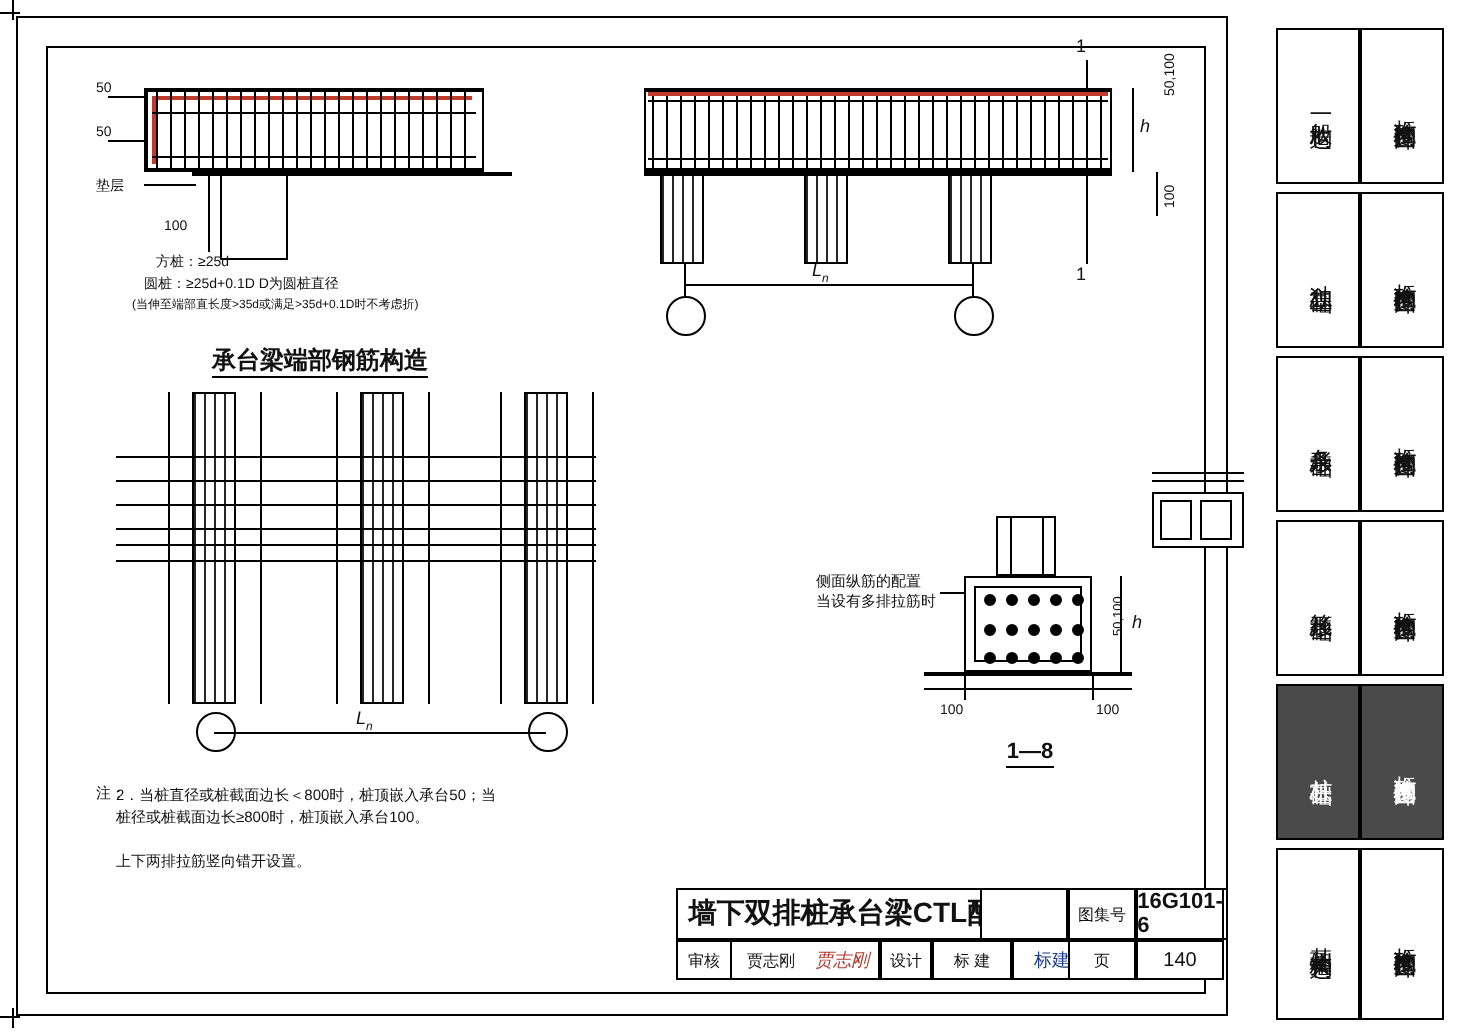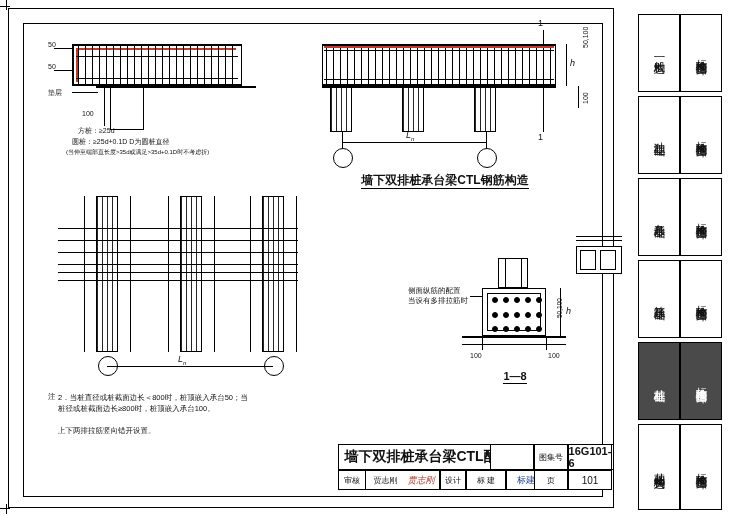--- a/index.html
+++ b/index.html
@@ -111,20 +111,23 @@
 
   <div class="box" style="left:110px;top:86px;width:34px;height:44px;"></div>
   <div class="ln lnh" style="left:96px;top:86px;width:160px;height:2px;"></div>
   <div class="lbl" style="left:82px;top:110px;">100</div>
   <div class="ln lnv" style="left:104px;top:86px;height:40px;"></div>
 
   <div class="lbl" style="left:78px;top:126px;">方桩：≥25d</div>
   <div class="lbl" style="left:72px;top:137px;">圆桩：≥25d+0.1D D为圆桩直径</div>
   <div class="lbl sm" style="left:66px;top:148px;">(当伸至端部直长度&gt;35d或满足&gt;35d+0.1D时不考虑折)</div>
 
+  <div class="ttl" style="left:60px;top:172px;width:200px;">
+    <u>承台梁端部钢筋构造</u>
+  </div>
 
   <div class="ln lnh" style="left:322px;top:44px;width:234px;height:2px;"></div>
   <div class="ln lnh" style="left:322px;top:84px;width:234px;height:2px;"></div>
   <div class="ln lnv" style="left:322px;top:44px;height:42px;"></div>
   <div class="ln lnv" style="left:555px;top:44px;height:42px;"></div>
   <div id="stirrups-rt">
       <div class="ln lnv" style="left: 326px; top: 46px; height: 38px;"></div>
       <div class="ln lnv" style="left: 333px; top: 46px; height: 38px;"></div>
       <div class="ln lnv" style="left: 340px; top: 46px; height: 38px;"></div>
       <div class="ln lnv" style="left: 347px; top: 46px; height: 38px;"></div>
@@ -180,23 +183,20 @@
   <div class="ln lnh" style="left:322px;top:86px;width:234px;height:2px;"></div>
 
   <div class="circ" style="left:333px;top:148px;width:18px;height:18px;"></div>
   <div class="ln lnv" style="left:342px;top:132px;height:16px;"></div>
   <div class="circ" style="left:477px;top:148px;width:18px;height:18px;"></div>
   <div class="ln lnv" style="left:486px;top:132px;height:16px;"></div>
 
   <div class="ln lnh" style="left:342px;top:142px;width:144px;"></div>
   <div class="lbl it" style="left:406px;top:130px;font-size:9px;">L<sub style="font-size:6px;">n</sub></div>
 
-  <div class="ttl" style="left:330px;top:172px;width:230px;">
-    <u>墙下双排桩承台梁CTL钢筋构造</u>
-  </div>
 
   <div class="ln lnh" style="left:58px;top:228px;width:240px;height:1px;"></div>
   <div class="ln lnh" style="left:58px;top:280px;width:240px;height:1px;"></div>
   <div class="ln lnh" style="left:58px;top:240px;width:240px;"></div>
   <div class="ln lnh" style="left:58px;top:252px;width:240px;"></div>
   <div class="ln lnh" style="left:58px;top:264px;width:240px;"></div>
   <div class="ln lnh" style="left:58px;top:272px;width:240px;"></div>
 
   <div class="hatch" style="left:96px;top:196px;width:22px;height:156px;"></div>
   <div class="hatch" style="left:180px;top:196px;width:22px;height:156px;"></div>
@@ -434,18 +434,18 @@
     <div style="position: absolute; left: 440px; top: 470px; width: 26px; height: 20px; border: 1px solid rgb(0, 0, 0); box-sizing: border-box; display: flex; align-items: center; justify-content: center; font-size: 8px; background: rgb(255, 255, 255); color: rgb(17, 17, 17); font-family: &quot;Liberation Sans&quot;, &quot;DejaVu Sans&quot;, sans-serif;">设计</div>
     <div style="position: absolute; left: 466px; top: 470px; width: 40px; height: 20px; border: 1px solid rgb(0, 0, 0); box-sizing: border-box; display: flex; align-items: center; justify-content: center; font-size: 8px; background: rgb(255, 255, 255); color: rgb(17, 17, 17); font-family: &quot;Liberation Sans&quot;, &quot;DejaVu Sans&quot;, sans-serif;">标  建</div>
     <div style="position: absolute; left: 506px; top: 470px; width: 40px; height: 20px; border: 1px solid rgb(0, 0, 0); box-sizing: border-box; display: flex; align-items: center; justify-content: center; font-size: 9px; background: rgb(255, 255, 255); color: rgb(26, 58, 138); font-family: &quot;Liberation Sans&quot;, &quot;DejaVu Sans&quot;, sans-serif;">标建</div>
     <div style="position: absolute; left: 546px; top: 444px; width: 48px; height: 26px; border: 1px solid rgb(0, 0, 0); box-sizing: border-box; display: flex; align-items: center; justify-content: center; font-size: 8px; background: rgb(255, 255, 255); color: rgb(17, 17, 17); font-family: &quot;Liberation Sans&quot;, &quot;DejaVu Sans&quot;, sans-serif;">图集号</div>
     <div style="position: absolute; left: 546px; top: 470px; width: 48px; height: 20px; border: 1px solid rgb(0, 0, 0); box-sizing: border-box; display: flex; align-items: center; justify-content: center; font-size: 8px; background: rgb(255, 255, 255); color: rgb(17, 17, 17); font-family: &quot;Liberation Sans&quot;, &quot;DejaVu Sans&quot;, sans-serif;">页</div>
     <div style="position: absolute; left: 594px; top: 444px; width: 0px; height: 0px; border: 1px solid rgb(0, 0, 0); box-sizing: border-box; display: flex; align-items: center; justify-content: center; font-size: 8px; background: rgb(255, 255, 255); font-family: &quot;Liberation Sans&quot;, &quot;DejaVu Sans&quot;, sans-serif;"></div>
     <div style="position: absolute; left: 490px; top: 444px; width: 44px; height: 26px; border: 1px solid rgb(0, 0, 0); box-sizing: border-box; display: flex; align-items: center; justify-content: center; font-size: 8px; background: rgb(255, 255, 255); font-family: &quot;Liberation Sans&quot;, &quot;DejaVu Sans&quot;, sans-serif;"></div>
     <div style="position: absolute; left: 534px; top: 444px; width: 34px; height: 26px; border: 1px solid rgb(0, 0, 0); box-sizing: border-box; display: flex; align-items: center; justify-content: center; font-size: 8px; background: rgb(255, 255, 255); font-family: &quot;Liberation Sans&quot;, &quot;DejaVu Sans&quot;, sans-serif;">图集号</div>
     <div style="position: absolute; left: 568px; top: 444px; width: 44px; height: 26px; border: 1px solid rgb(0, 0, 0); box-sizing: border-box; display: flex; align-items: center; justify-content: center; font-size: 11px; background: rgb(255, 255, 255); font-family: &quot;Liberation Sans&quot;, &quot;DejaVu Sans&quot;, sans-serif; font-weight: bold;">16G101-6</div>
     <div style="position: absolute; left: 534px; top: 470px; width: 34px; height: 20px; border: 1px solid rgb(0, 0, 0); box-sizing: border-box; display: flex; align-items: center; justify-content: center; font-size: 8px; background: rgb(255, 255, 255); font-family: &quot;Liberation Sans&quot;, &quot;DejaVu Sans&quot;, sans-serif;">页</div>
-    <div style="position: absolute; left: 568px; top: 470px; width: 44px; height: 20px; border: 1px solid rgb(0, 0, 0); box-sizing: border-box; display: flex; align-items: center; justify-content: center; font-size: 10px; background: rgb(255, 255, 255); font-family: &quot;Liberation Sans&quot;, &quot;DejaVu Sans&quot;, sans-serif;">101</div>
+    <div style="position: absolute; left: 568px; top: 470px; width: 44px; height: 20px; border: 1px solid rgb(0, 0, 0); box-sizing: border-box; display: flex; align-items: center; justify-content: center; font-size: 10px; background: rgb(255, 255, 255); font-family: &quot;Liberation Sans&quot;, &quot;DejaVu Sans&quot;, sans-serif;">140</div>
   </div>
 
 <div style="position:absolute;left:594px;top:452px;width:0;height:0;"></div>
 
 <div id="right-values" style="position:absolute;left:0;top:0;width:0;height:0;"></div>
 
 </body></html>

